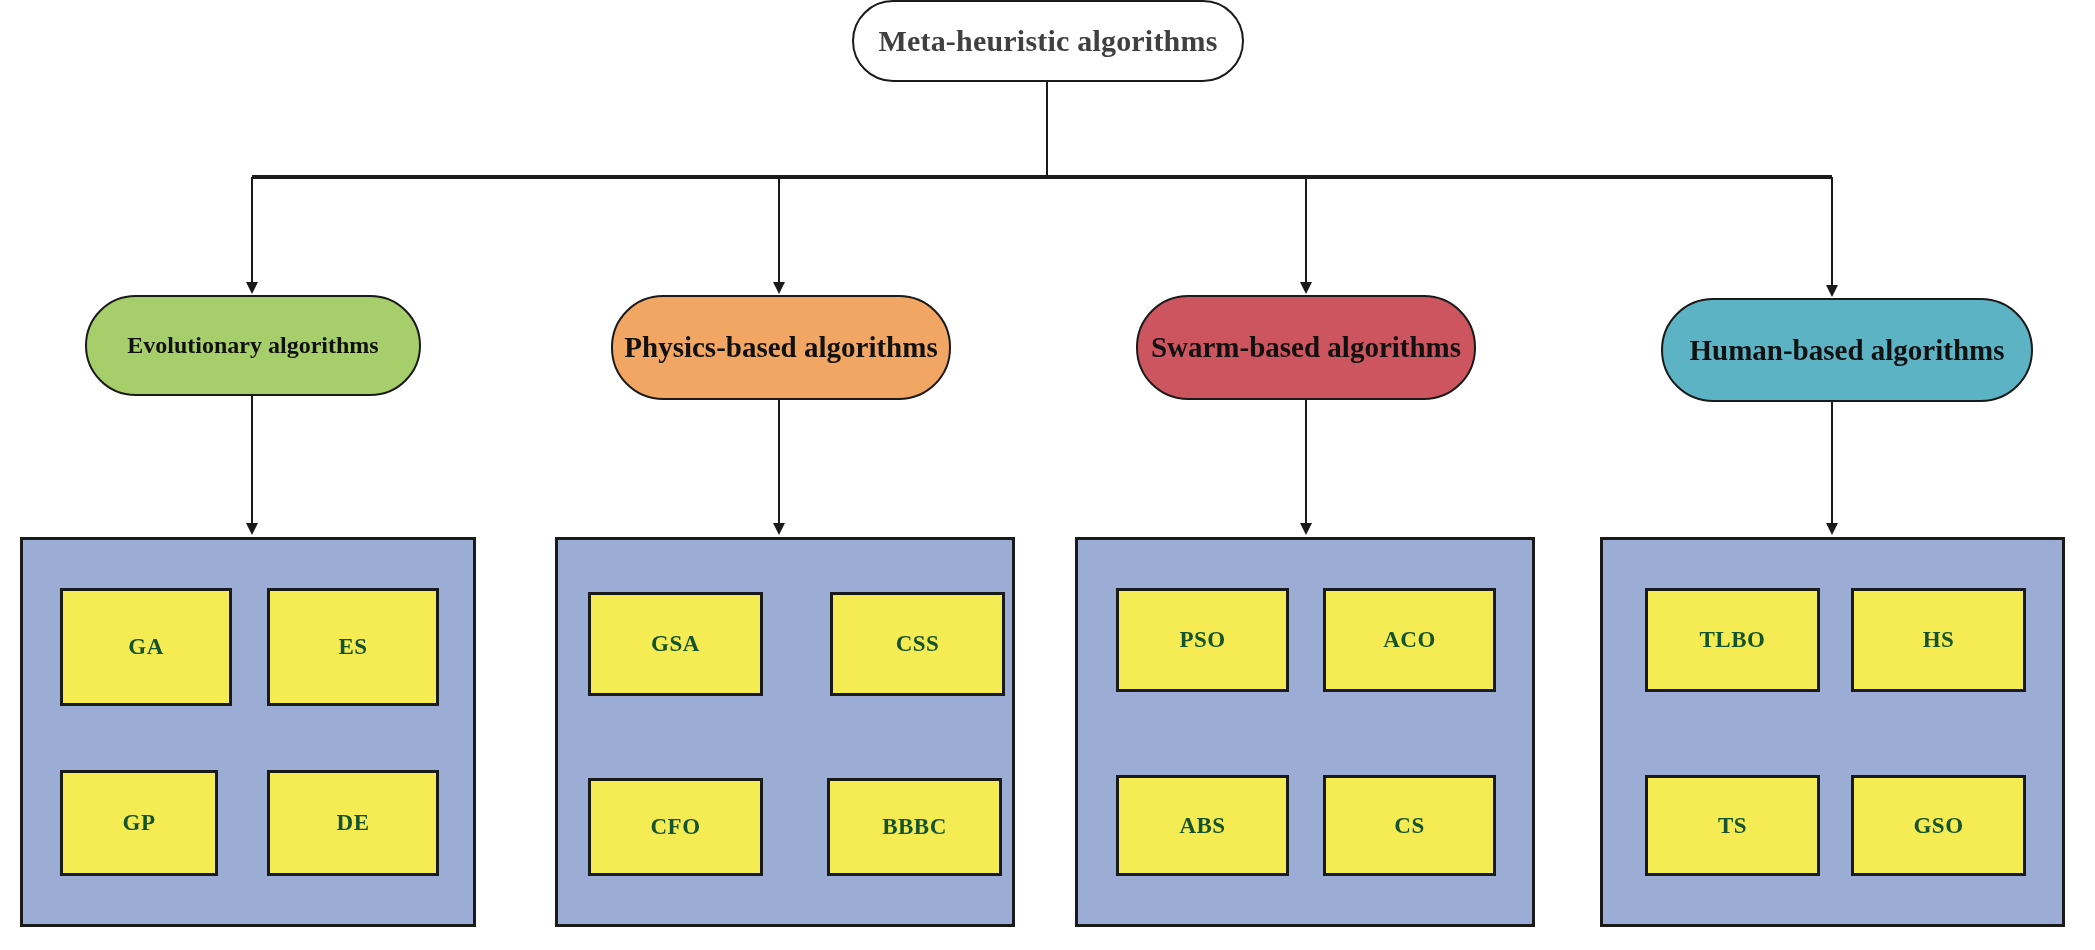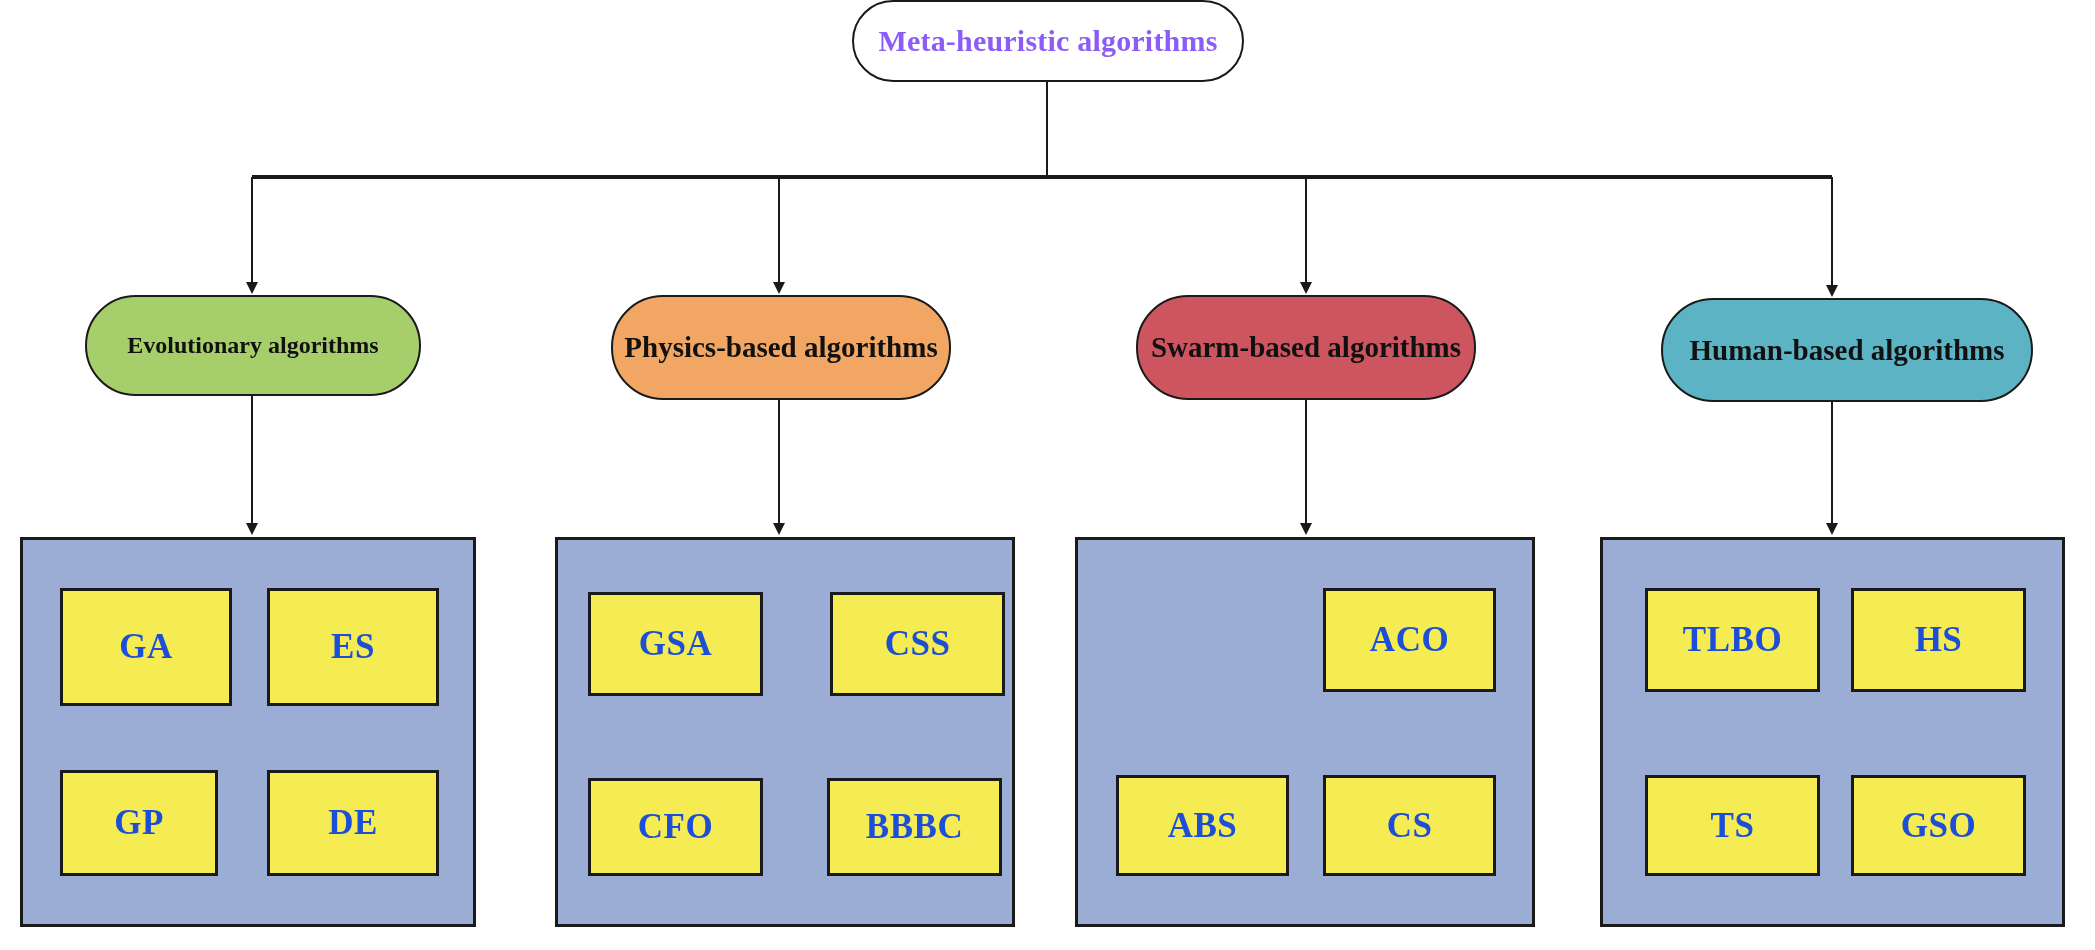--- a/index.html
+++ b/index.html
@@ -30,21 +30,21 @@
   .root-node {
     position: absolute;
     display: flex;
     align-items: center;
     justify-content: center;
     background: #ffffff;
     border: 2px solid #1a1a1a;
     border-radius: 48px;
     box-sizing: border-box;
     font-weight: bold;
-    color: #8b5cf6;
+    color: #404040;
     letter-spacing: 0.2px;
     z-index: 3;
   }
 
   
   .cat-node {
     position: absolute;
     display: flex;
     align-items: center;
     justify-content: center;
@@ -72,22 +72,22 @@
   }
   .leaf-box {
     position: absolute;
     display: flex;
     align-items: center;
     justify-content: center;
     background: #f4ec52;
     border: 3px solid #1a1a1a;
     box-sizing: border-box;
     font-weight: bold;
-    color: #1d4ed8;
-    font-size: 35px;
+    color: #14532d;
+    font-size: 23px;
     letter-spacing: 0.5px;
   }
 </style>
 </head>
 <body>
 
 <div id="canvas">
 
   <svg id="edges" viewBox="0 0 2095 950" preserveAspectRatio="none">
     <defs>
@@ -160,20 +160,23 @@
         <span>CFO</span>
       </div>
       <div class="leaf-box" style="left:269px; top:238px; width:175px; height:98px;">
         <span>BBBC</span>
       </div>
     </div>
   </div>
 
   <div class="group-box" style="left:1075px; top:537px; width:460px; height:390px;">
     <div class="leaf-grid">
+      <div class="leaf-box" style="left:38px; top:48px; width:173px; height:104px;">
+        <span>PSO</span>
+      </div>
       <div class="leaf-box" style="left:245px; top:48px; width:173px; height:104px;">
         <span>ACO</span>
       </div>
       <div class="leaf-box" style="left:38px; top:235px; width:173px; height:101px;">
         <span>ABS</span>
       </div>
       <div class="leaf-box" style="left:245px; top:235px; width:173px; height:101px;">
         <span>CS</span>
       </div>
     </div>

